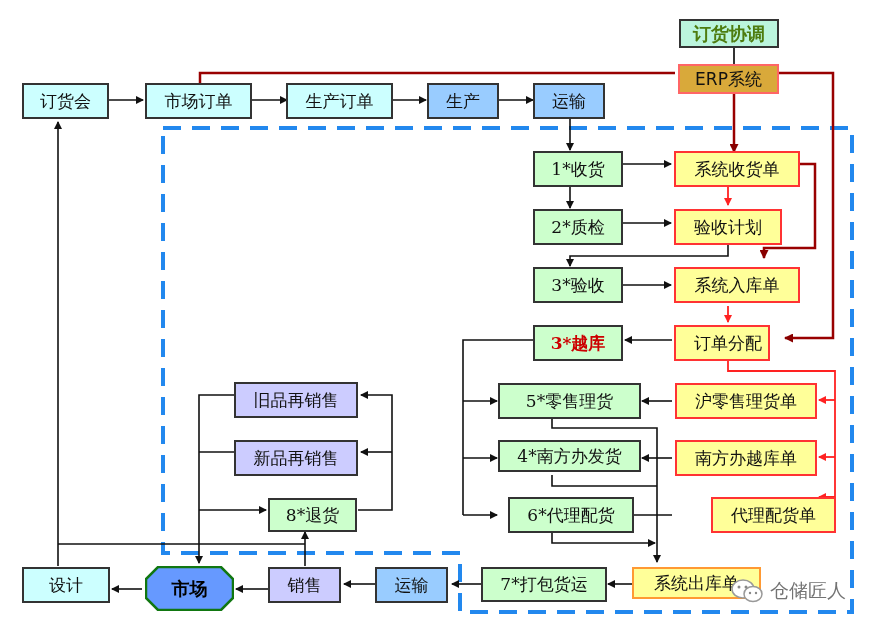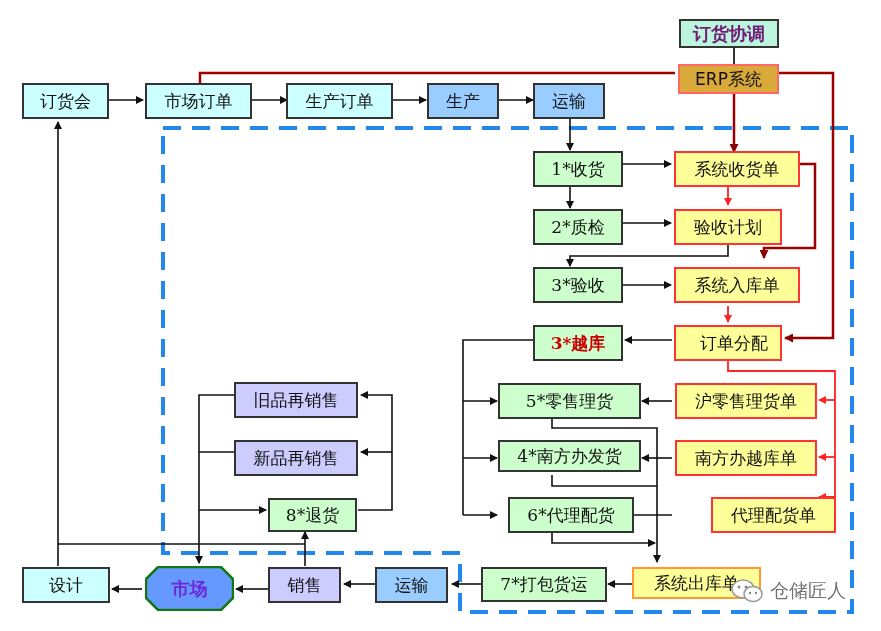--- a/index.html
+++ b/index.html
@@ -8,23 +8,23 @@
   .node{position:absolute;box-sizing:border-box;border:2px solid #333;display:flex;align-items:center;justify-content:center;font-size:17px;color:#111;white-space:nowrap;}
   .cyan{background:#ccffff;}
   .blue{background:#99ccff;}
   .green{background:#ccffcc;}
   .yellow{background:#ffff99;border-color:#ff3333;}
   .purple{background:#ccccff;}
   .mint{background:#bbf5dd;}
   .erp{background:#d9a93a;border-color:#ff6666;}
   .serif{font-family:"DejaVu Serif","Liberation Serif",serif;}
   .redtxt{color:#cc0000;font-weight:bold;}
-  .darkred{color:#701a75;font-weight:bold;}
+  .darkred{color:#4d7c0f;font-weight:bold;}
   .market{position:absolute;left:145px;top:566px;width:89px;height:45px;}
-  .market span{position:absolute;left:0;top:0;width:100%;height:100%;display:flex;align-items:center;justify-content:center;color:#6d28d9;font-size:18px;font-weight:bold;}
+  .market span{position:absolute;left:0;top:0;width:100%;height:100%;display:flex;align-items:center;justify-content:center;color:#000000;font-size:18px;font-weight:bold;}
   .watermark{position:absolute;left:730px;top:578px;display:flex;align-items:center;gap:6px;color:#737373;font-size:19px;}
 </style>
 </head>
 <body>
 
 <svg id="diagram" width="881" height="631">
   <defs>
     <marker id="ab" markerWidth="8" markerHeight="8" refX="7" refY="4" orient="auto" markerUnits="userSpaceOnUse">
         <path d="M0,0 L8,4 L0,8 z" fill="#111"></path>
       </marker>
@@ -145,21 +145,21 @@
 
 <div class="node yellow" style="left:674px;top:151px;width:126px;height:36px;">
     <span>系统收货单</span>
   </div>
 <div class="node yellow" style="left:674px;top:209px;width:108px;height:36px;">
     <span>验收计划</span>
   </div>
 <div class="node yellow" style="left:674px;top:267px;width:126px;height:36px;">
     <span>系统入库单</span>
   </div>
-<div class="node yellow" style="left:674px;top:325px;width:108px;height:36px;padding-left:12px;">
+<div class="node yellow" style="left:674px;top:325px;width:96px;height:36px;padding-left:12px;">
     <span>订单分配</span>
   </div>
 <div class="node yellow" style="left:675px;top:383px;width:142px;height:36px;">
     <span>沪零售理货单</span>
   </div>
 <div class="node yellow" style="left:675px;top:440px;width:142px;height:36px;">
     <span>南方办越库单</span>
   </div>
 <div class="node yellow" style="left:675px;top:497px;width:125px;height:36px;margin-left:36px;">
     <span>代理配货单</span>

